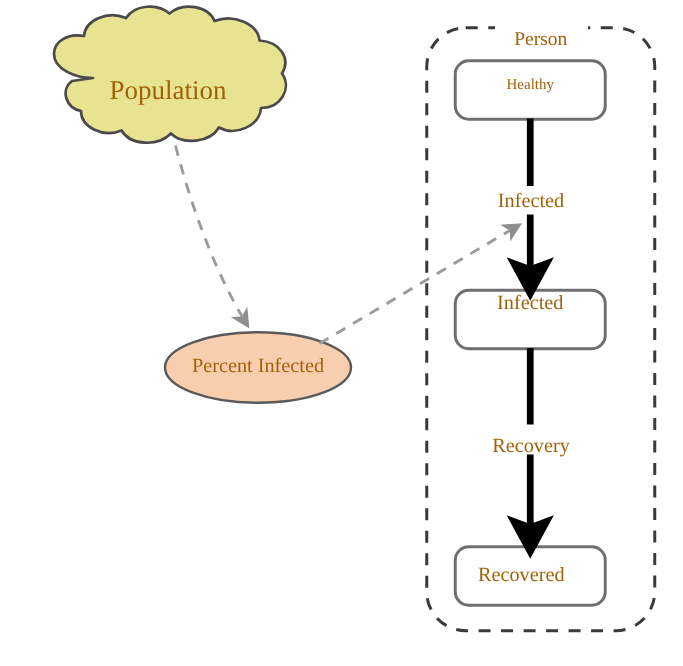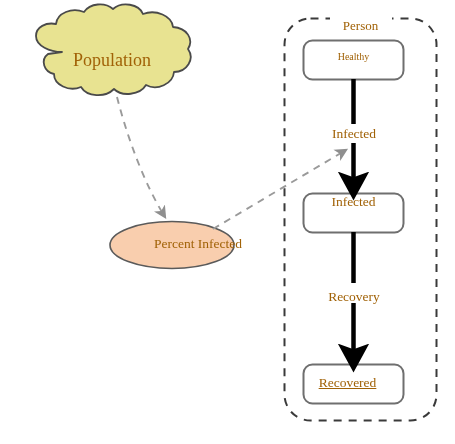--- a/index.html
+++ b/index.html
@@ -33,21 +33,20 @@
     left: 34px;
     top: 50px;
     width: 156px;
     font-size: 18px;
   }
   #percent-infected-label {
     left: 110px;
     top: 236px;
     width: 124px;
     font-size: 13.5px;
-    margin-left: 26px;
   }
   #person-label {
     left: 284px;
     top: 18px;
     width: 153px;
     font-size: 13px;
   }
   #healthy-label {
     left: 303px;
     top: 51px;
@@ -58,21 +57,20 @@
     left: 303px;
     top: 194px;
     width: 101px;
     font-size: 13.5px;
   }
   #recovered-label {
     left: 303px;
     top: 375px;
     width: 89px;
     font-size: 13.5px;
-    text-decoration: underline;
   }
   #infection-label {
     left: 300px;
     top: 126px;
     width: 108px;
     font-size: 13.5px;
   }
   #recovery-label {
     left: 300px;
     top: 289px;

